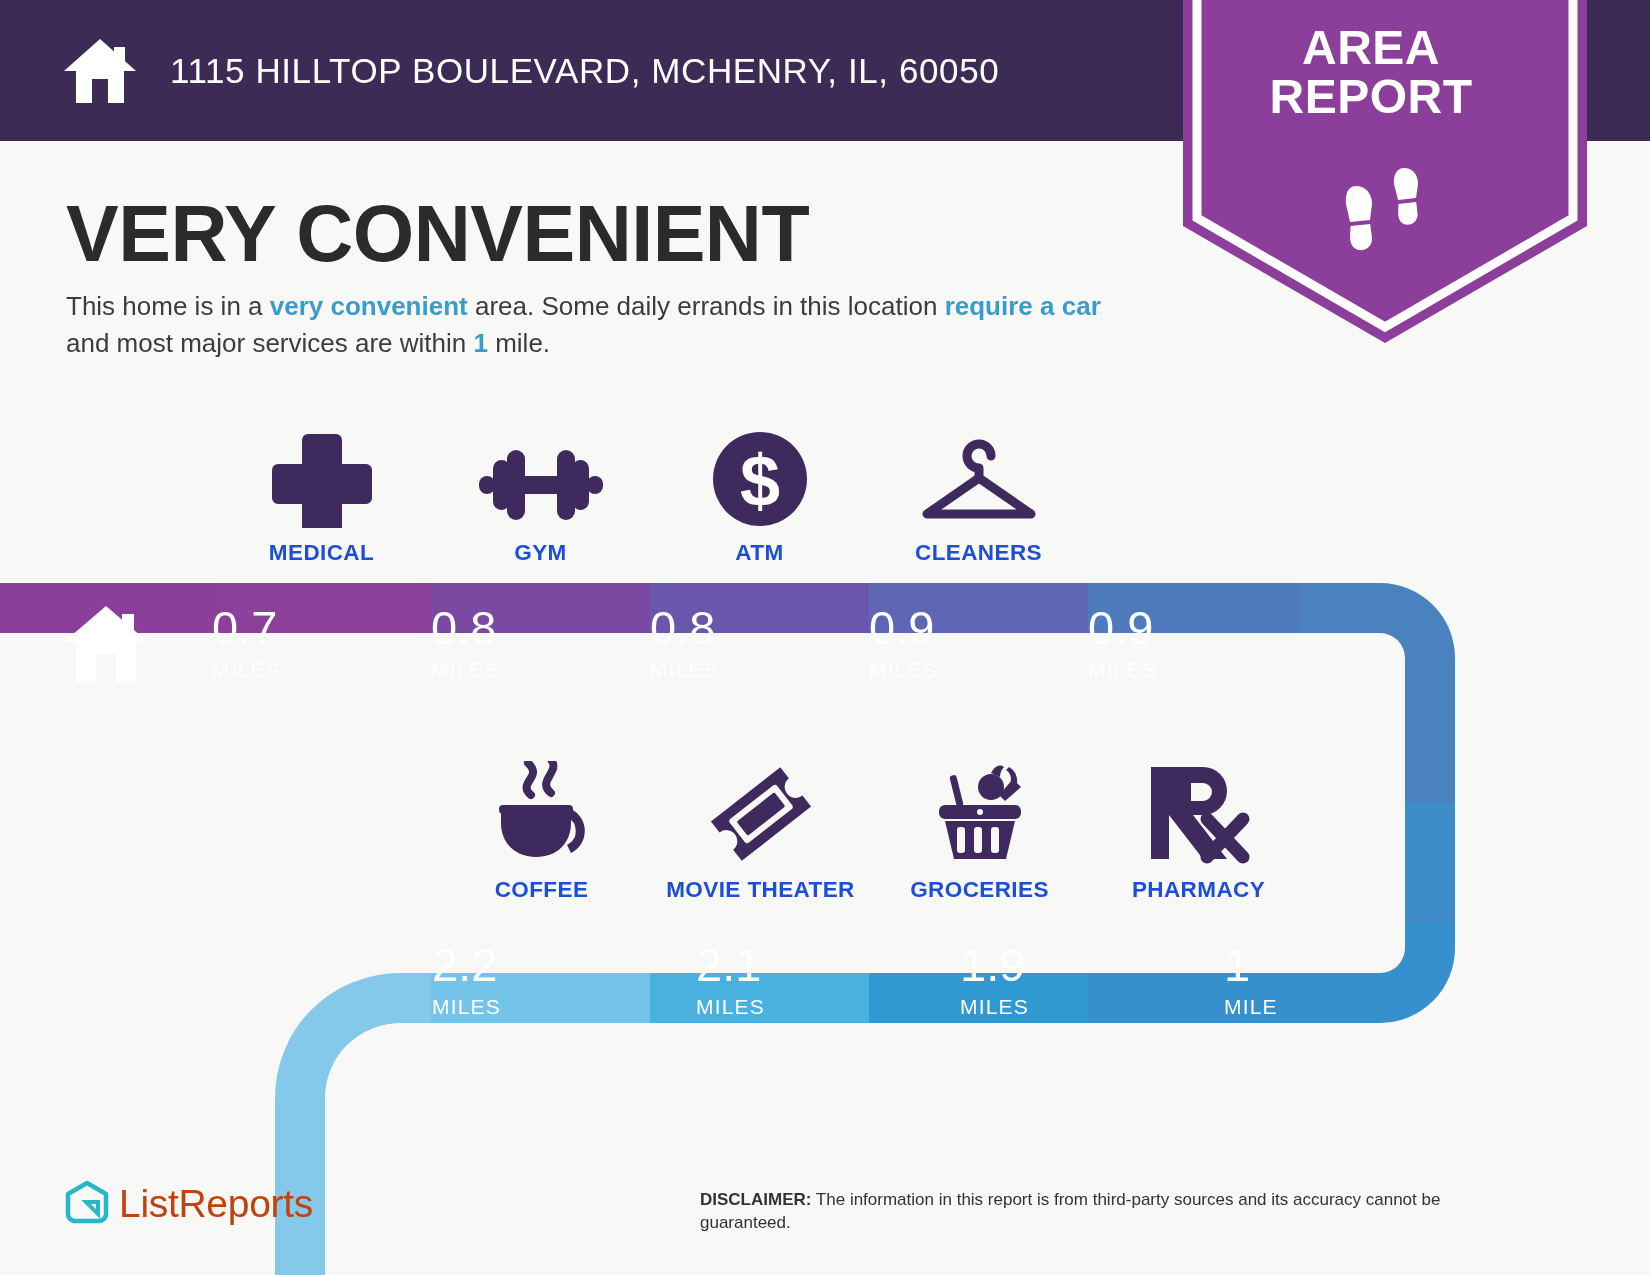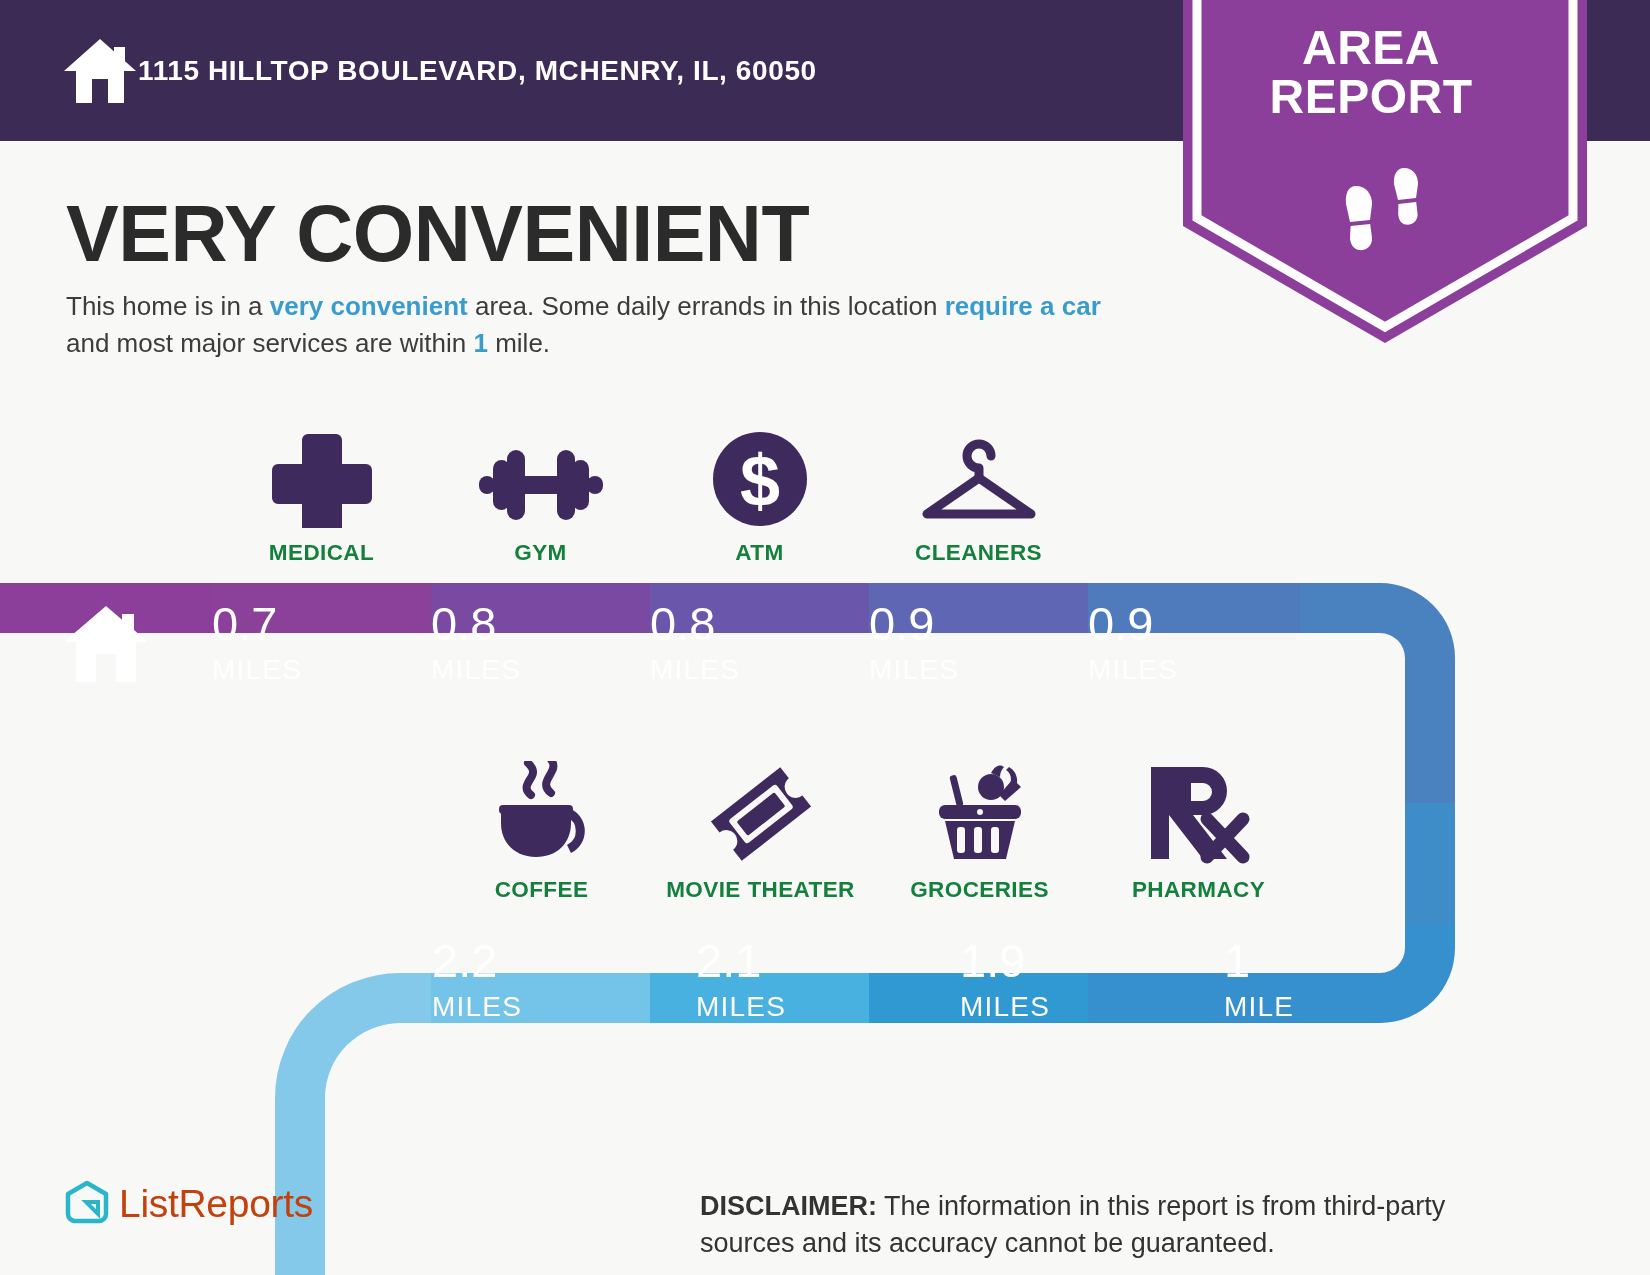--- a/index.html
+++ b/index.html
@@ -11,21 +11,21 @@
   }
   #page { position: relative; width: 1650px; height: 1275px; background: #f8f8f7; overflow: hidden; }
 
   
   .header {
     position: absolute; left: 0; top: 0; width: 1650px; height: 141px;
     background: #3b2b55; display: flex; align-items: center;
   }
   .header-home { margin-left: 62px; width: 76px; height: 72px; display:block; }
   .header-address {
-    color: #ffffff; font-size: 28px; font-weight: 700;
+    margin-left: 32px; color: #ffffff; font-size: 35px; font-weight: 400;
     letter-spacing: 0.6px; white-space: nowrap;
   }
 
   
   .badge {
     position: absolute; left: 1183px; top: -6px; width: 404px; height: 349px; z-index: 6;
   }
   .badge svg { display:block; }
   .badge-text {
     position: absolute; left: 0; top: 30px; width: 376px; text-align: center;
@@ -45,54 +45,54 @@
   .blurb b { color: #3a9ccd; font-weight: 700; }
 
   
   .snake { position: absolute; left: 0; top: 578px; width: 1650px; height: 697px; z-index: 1; }
 
   
   .iconrow { position: absolute; z-index: 4; display: flex; }
   .cell { width: 219px; text-align: center; }
   .cell .glyph { height: 104px; display: flex; align-items: flex-end; justify-content: center; }
   .cell .caption {
-    margin-top: 12px; font-size: 22.5px; font-weight: 700; color: #15803d;
+    margin-top: 12px; font-size: 22.5px; font-weight: 700; color: #1d4ed8;
     letter-spacing: 0.4px; white-space: nowrap;
   }
   #iconrow1 { left: 212px; top: 424px; }
   #iconrow2 { left: 432px; top: 761px; }
 
   
   .notch {
     position: absolute; left: -40px; top: 700px; width: 1389px; height: 218px;
     background: #f8f8f7; border-radius: 0 34px 34px 0; z-index: 3;
   }
 
   
   .valrow { position: absolute; z-index: 5; display: flex; height: 120px; }
   .valcell {
     width: 219px; text-align: center; color: #ffffff;
     display: flex; flex-direction: column; align-items: flex-start; justify-content: center;
   }
   .valcell .num { font-size: 47px; font-weight: 400; line-height: 1; }
-  .valcell .unit { font-size: 28px; font-weight: 400; letter-spacing: 1.2px; margin-top: 7px; }
+  .valcell .unit { font-size: 21px; font-weight: 400; letter-spacing: 1.2px; margin-top: 7px; }
   #valrow1 { left: 212px; top: 583px; }
   #valrow2 { left: 432px; top: 920px; gap: 45px; }
 
   .homecell {
     position: absolute; left: 0px; top: 583px; width: 212px; height: 120px; z-index: 5;
     display: flex; align-items: center; justify-content: center;
   }
 
   
   .logo { position: absolute; left: 64px; top: 1180px; display: flex; align-items: center; z-index: 7; }
   .logo-text { margin-left: 9px; font-size: 39px; color: #c2410c; letter-spacing: -0.3px; }
   .disclaimer {
     position: absolute; left: 700px; top: 1188px; width: 800px;
-    font-size: 27px; color: #333; line-height: 1.38; z-index: 7;
+    font-size: 17px; color: #333; line-height: 1.38; z-index: 7;
   }
   .disclaimer b { font-weight: 700; }
 </style>
 </head>
 <body>
 
 <div id="page">
 
   <div class="header">
     <svg class="header-home" viewBox="0 0 76 72">

